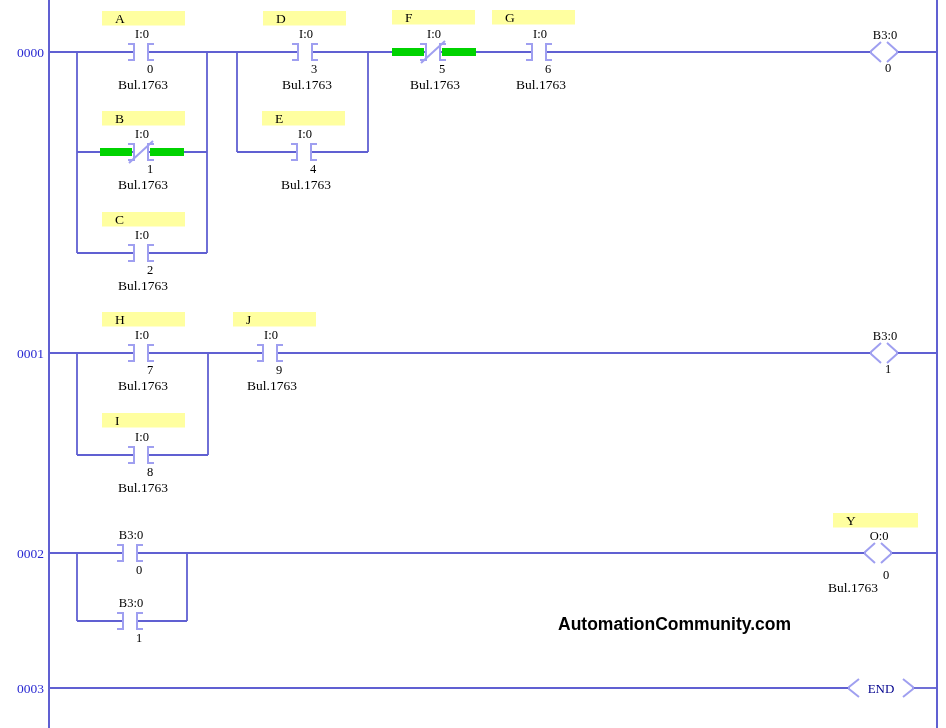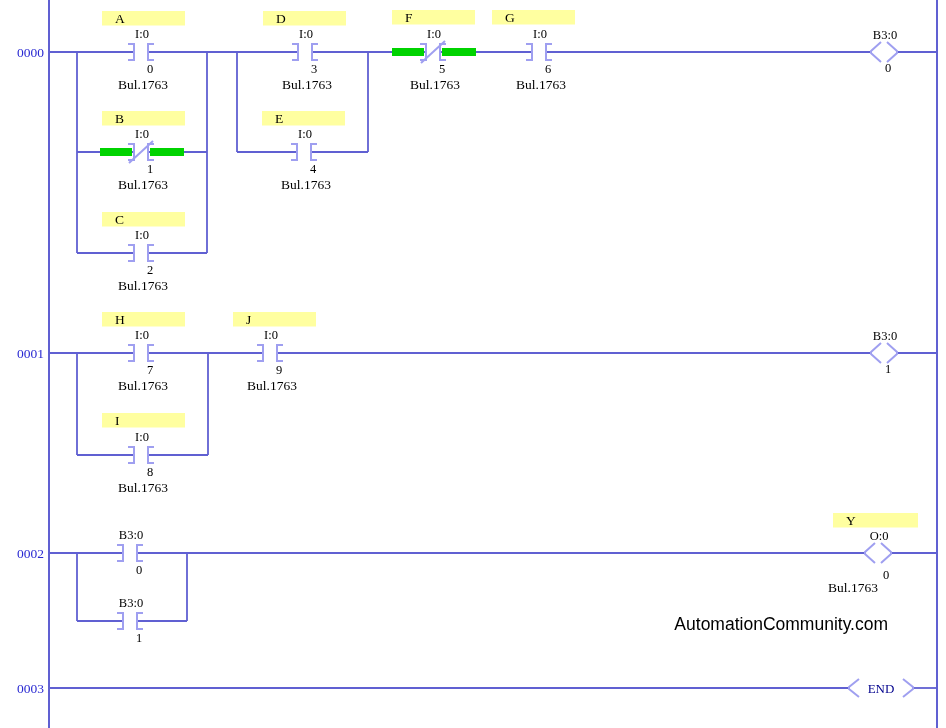--- a/index.html
+++ b/index.html
@@ -1,20 +1,20 @@
 <!DOCTYPE html>
 <html><head>
 <meta charset="utf-8">
 <style>
   html,body{margin:0;padding:0;background:#ffffff;}
   .stage{position:relative;width:946px;height:728px;background:#ffffff;overflow:hidden;
          font-family:"Liberation Serif",serif;}
   #ladder{position:absolute;left:0;top:0;}
-  .watermark{position:absolute;left:558px;top:614px;width:330px;text-align:right;
-             font-family:"Liberation Sans",sans-serif;font-weight:normal;
+  .watermark{position:absolute;left:558px;top:614px;width:330px;text-align:left;
+             font-family:"Liberation Sans",sans-serif;font-weight:bold;
              font-size:17.5px;color:#000;}
 </style>
 </head>
 <body>
 
 <div class="stage">
   <svg id="ladder" width="946" height="728" font-family="&quot;Liberation Serif&quot;, serif">
       <line x1="49" y1="0" x2="49" y2="728" stroke="#6060d2" stroke-width="2"></line>
       <line x1="937" y1="0" x2="937" y2="728" stroke="#6060d2" stroke-width="2"></line>
       <line x1="49" y1="52" x2="134" y2="52" stroke="#6060d2" stroke-width="1.8"></line>

